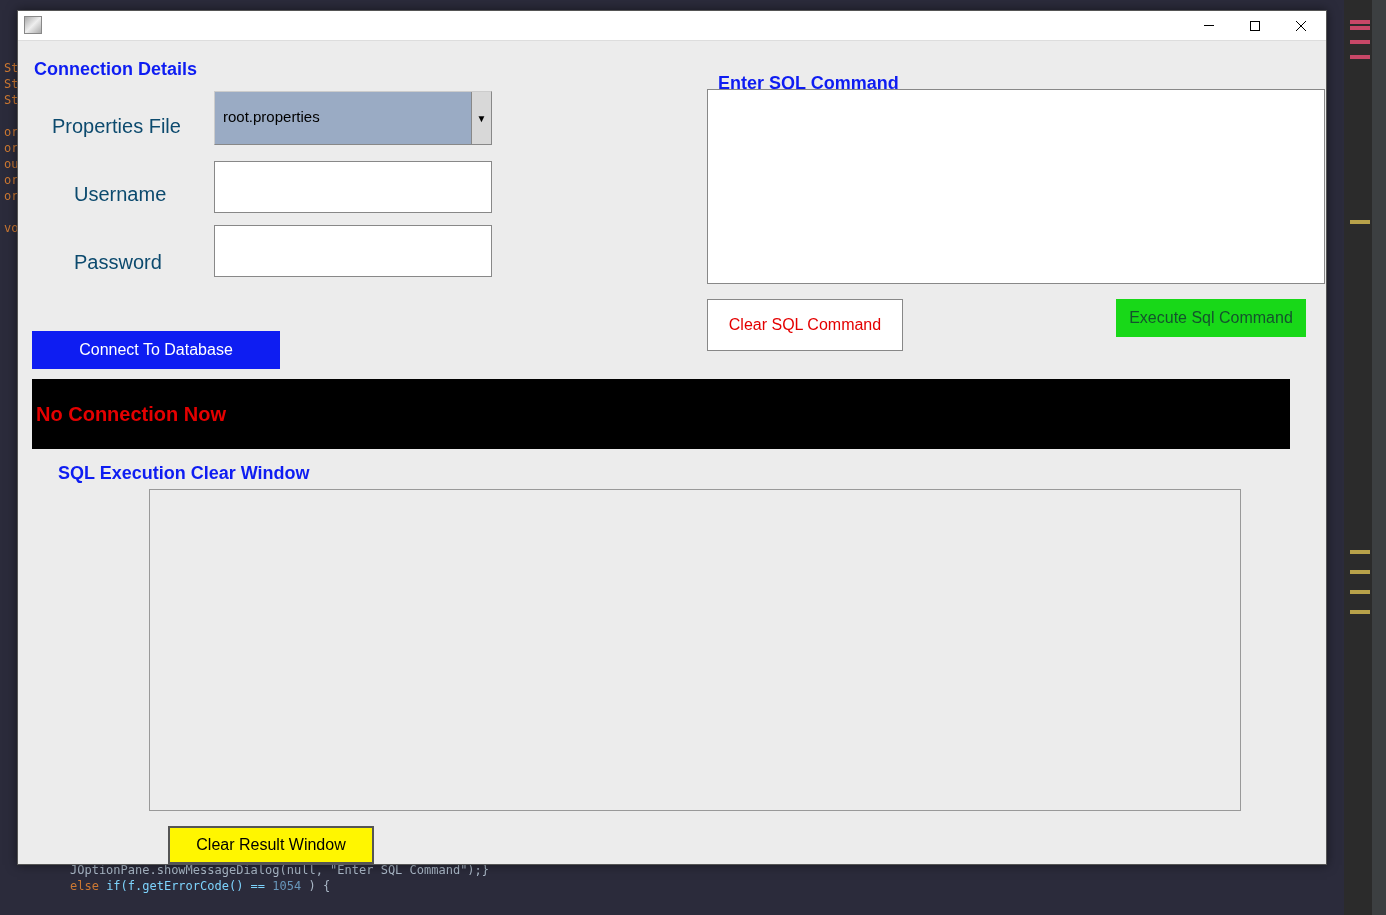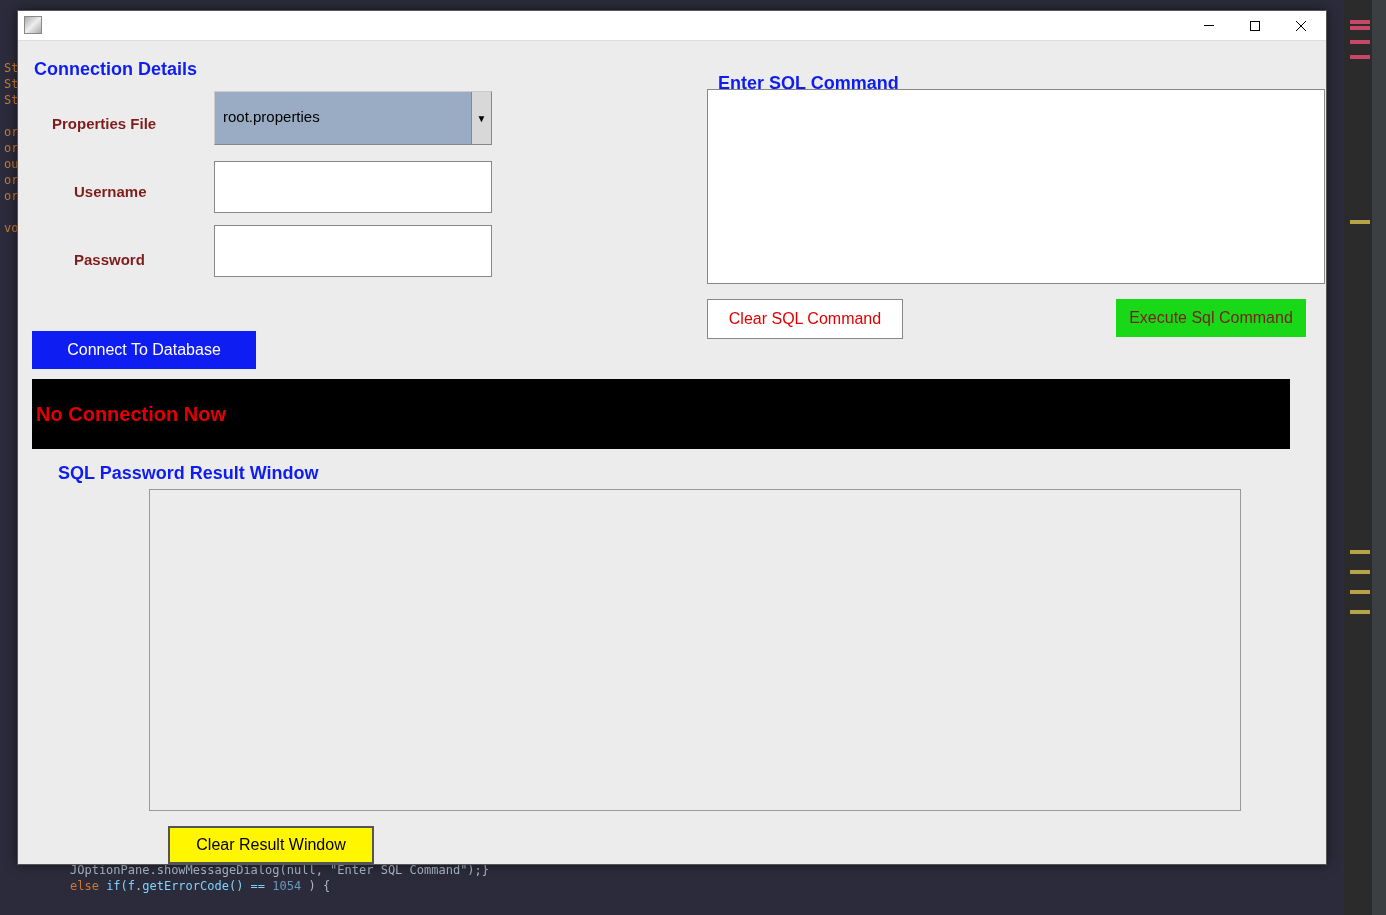--- a/index.html
+++ b/index.html
@@ -92,23 +92,23 @@
       position: absolute;
       left: 16px;
       top: 18px;
     }
     .sql-cmd-hdr {
       position: absolute;
       left: 700px;
       top: 32px;
     }
     .lbl {
-      color: #7f1d1d;
-      font-weight: bold;
-      font-size: 15px;
+      color: #0c4a6e;
+      font-weight: normal;
+      font-size: 20px;
       position: absolute;
     }
     .lbl.prop { left: 34px; top: 74px; }
     .lbl.user { left: 56px; top: 142px; }
     .lbl.pass { left: 56px; top: 210px; text-align: right; }
     .combo {
       position: absolute;
       left: 196px;
       top: 50px;
       width: 278px;
@@ -169,42 +169,42 @@
       border: 1px solid #888;
       cursor: pointer;
       display: flex;
       align-items: center;
       justify-content: center;
       font-family: inherit;
     }
     .btn-connect {
       left: 14px;
       top: 290px;
-      width: 224px;
+      width: 248px;
       height: 38px;
       background: #0e1df2;
       color: #fff;
       border-color: #0e1df2;
     }
     .btn-clear-sql {
       left: 689px;
       top: 258px;
       width: 196px;
-      height: 40px;
+      height: 52px;
       background: #fff;
       color: #e40000;
       border: 1px solid #888;
     }
     .btn-exec {
       left: 1098px;
       top: 258px;
       width: 190px;
       height: 38px;
       background: #18d818;
-      color: #7f1d1d;
+      color: #14532d;
       border-color: #18d818;
     }
     .status-bar {
       position: absolute;
       left: 14px;
       top: 338px;
       width: 1258px;
       height: 70px;
       background: #000;
       color: #e40000;
@@ -337,20 +337,20 @@
     <textarea class="sql-textarea" style=""></textarea>
 
     <button class="btn btn-connect">Connect To Database</button>
     <button class="btn btn-clear-sql">Clear SQL Command</button>
     <button class="btn btn-exec">Execute Sql Command</button>
 
     <div class="status-bar">
       <span>No Connection Now</span>
     </div>
 
-    <div class="hdr result-hdr">SQL Password Result Window</div>
+    <div class="hdr result-hdr">SQL Execution Clear Window</div>
 
     <div class="result-box"></div>
 
     <button class="btn btn-clear-result">Clear Result Window</button>
 
   </div>
 </div>
 
 </body></html>

